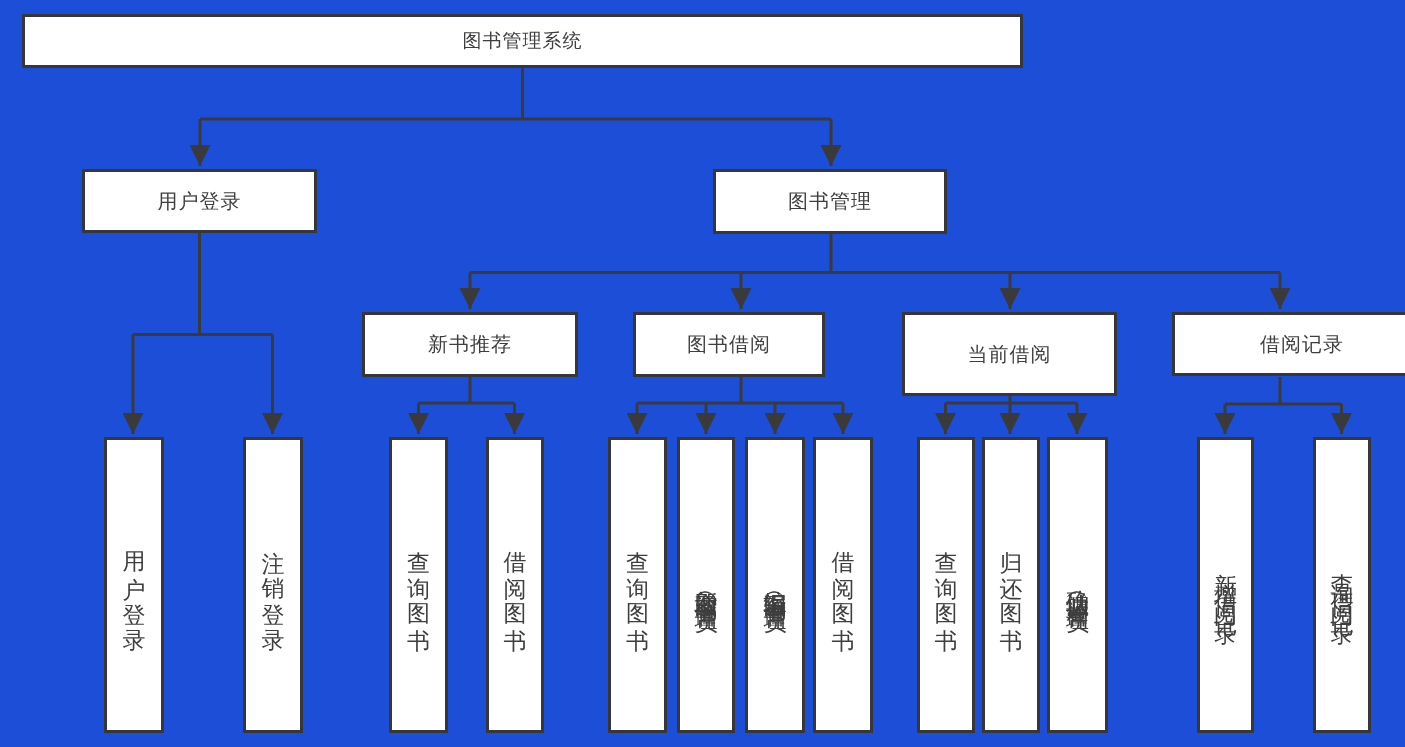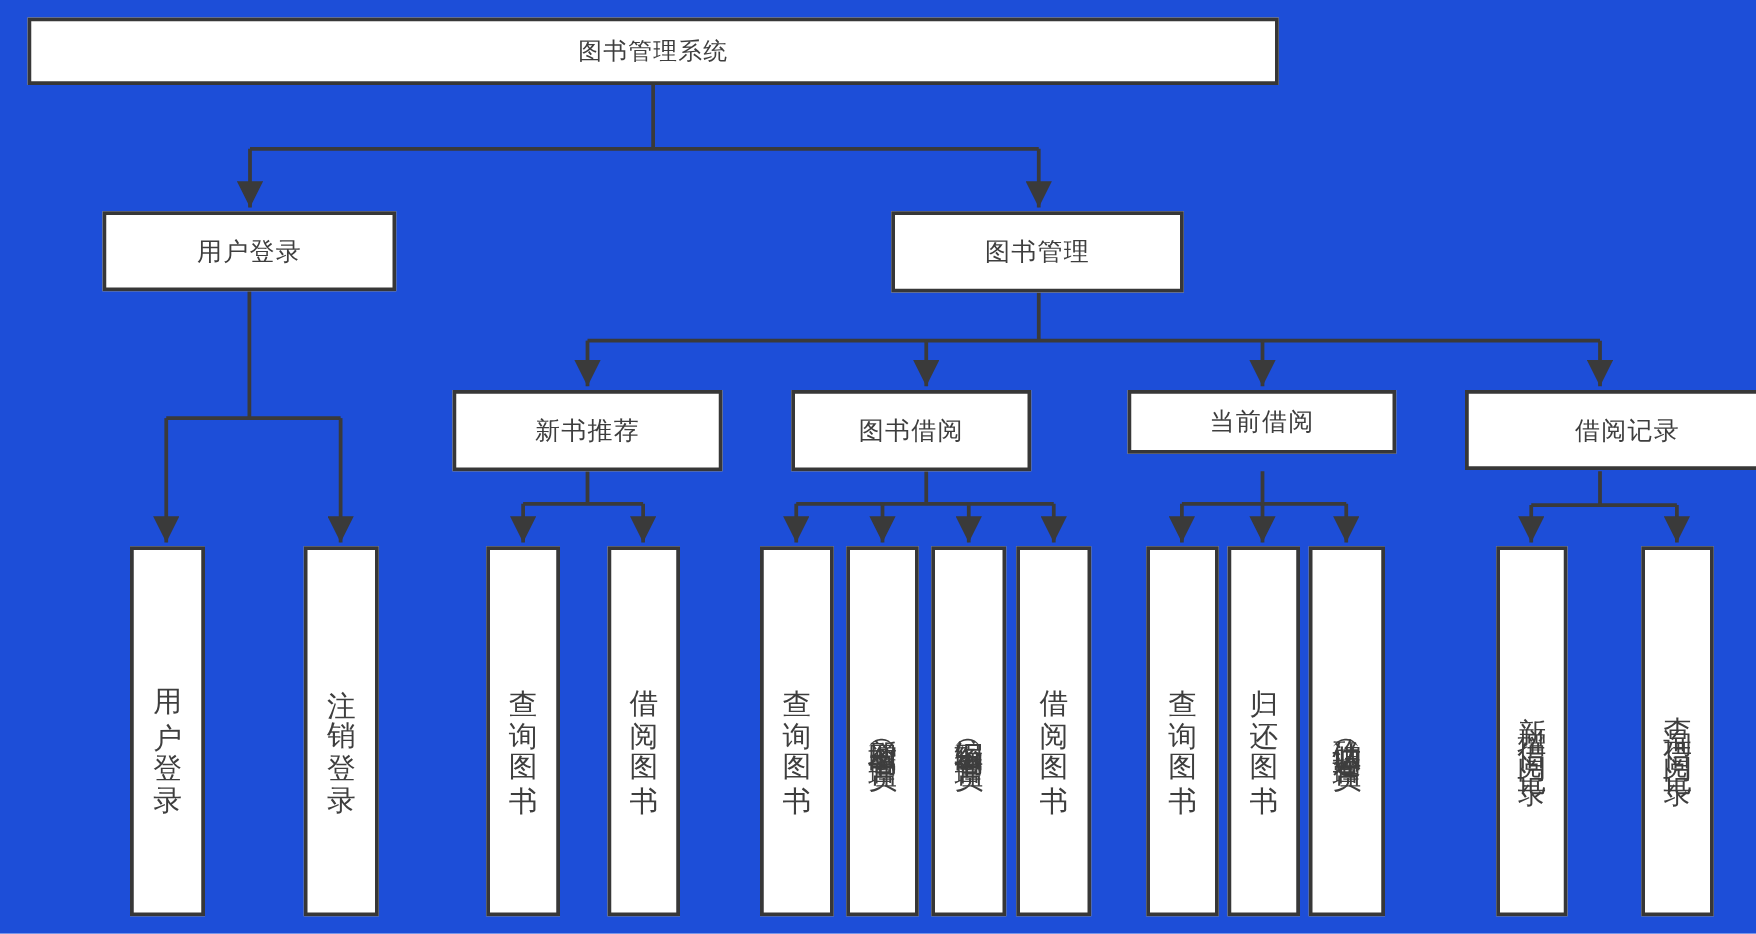--- a/index.html
+++ b/index.html
@@ -84,21 +84,21 @@
   <div class="node" style="left:713px;top:169px;width:234px;height:65px;">
     <span class="hlabel">图书管理</span>
   </div>
 
   <div class="node" style="left:362px;top:312px;width:216px;height:65px;">
     <span class="hlabel">新书推荐</span>
   </div>
   <div class="node" style="left:633px;top:312px;width:192px;height:65px;">
     <span class="hlabel">图书借阅</span>
   </div>
-  <div class="node" style="left:902px;top:312px;width:215px;height:51px;">
+  <div class="node" style="left:902px;top:312px;width:215px;height:84px;">
     <span class="hlabel">当前借阅</span>
   </div>
   <div class="node" style="left:1172px;top:312px;width:260px;height:64px;">
     <span class="hlabel">借阅记录</span>
   </div>
 
   <div class="node leaf sp4" style="left:104px;top:437px;width:60px;height:296px;">用户登录</div>
   <div class="node leaf sp4" style="left:243px;top:437px;width:60px;height:296px;">注销登录</div>
 
   <div class="node leaf sp4" style="left:389px;top:437px;width:59px;height:296px;">查询图书</div>

